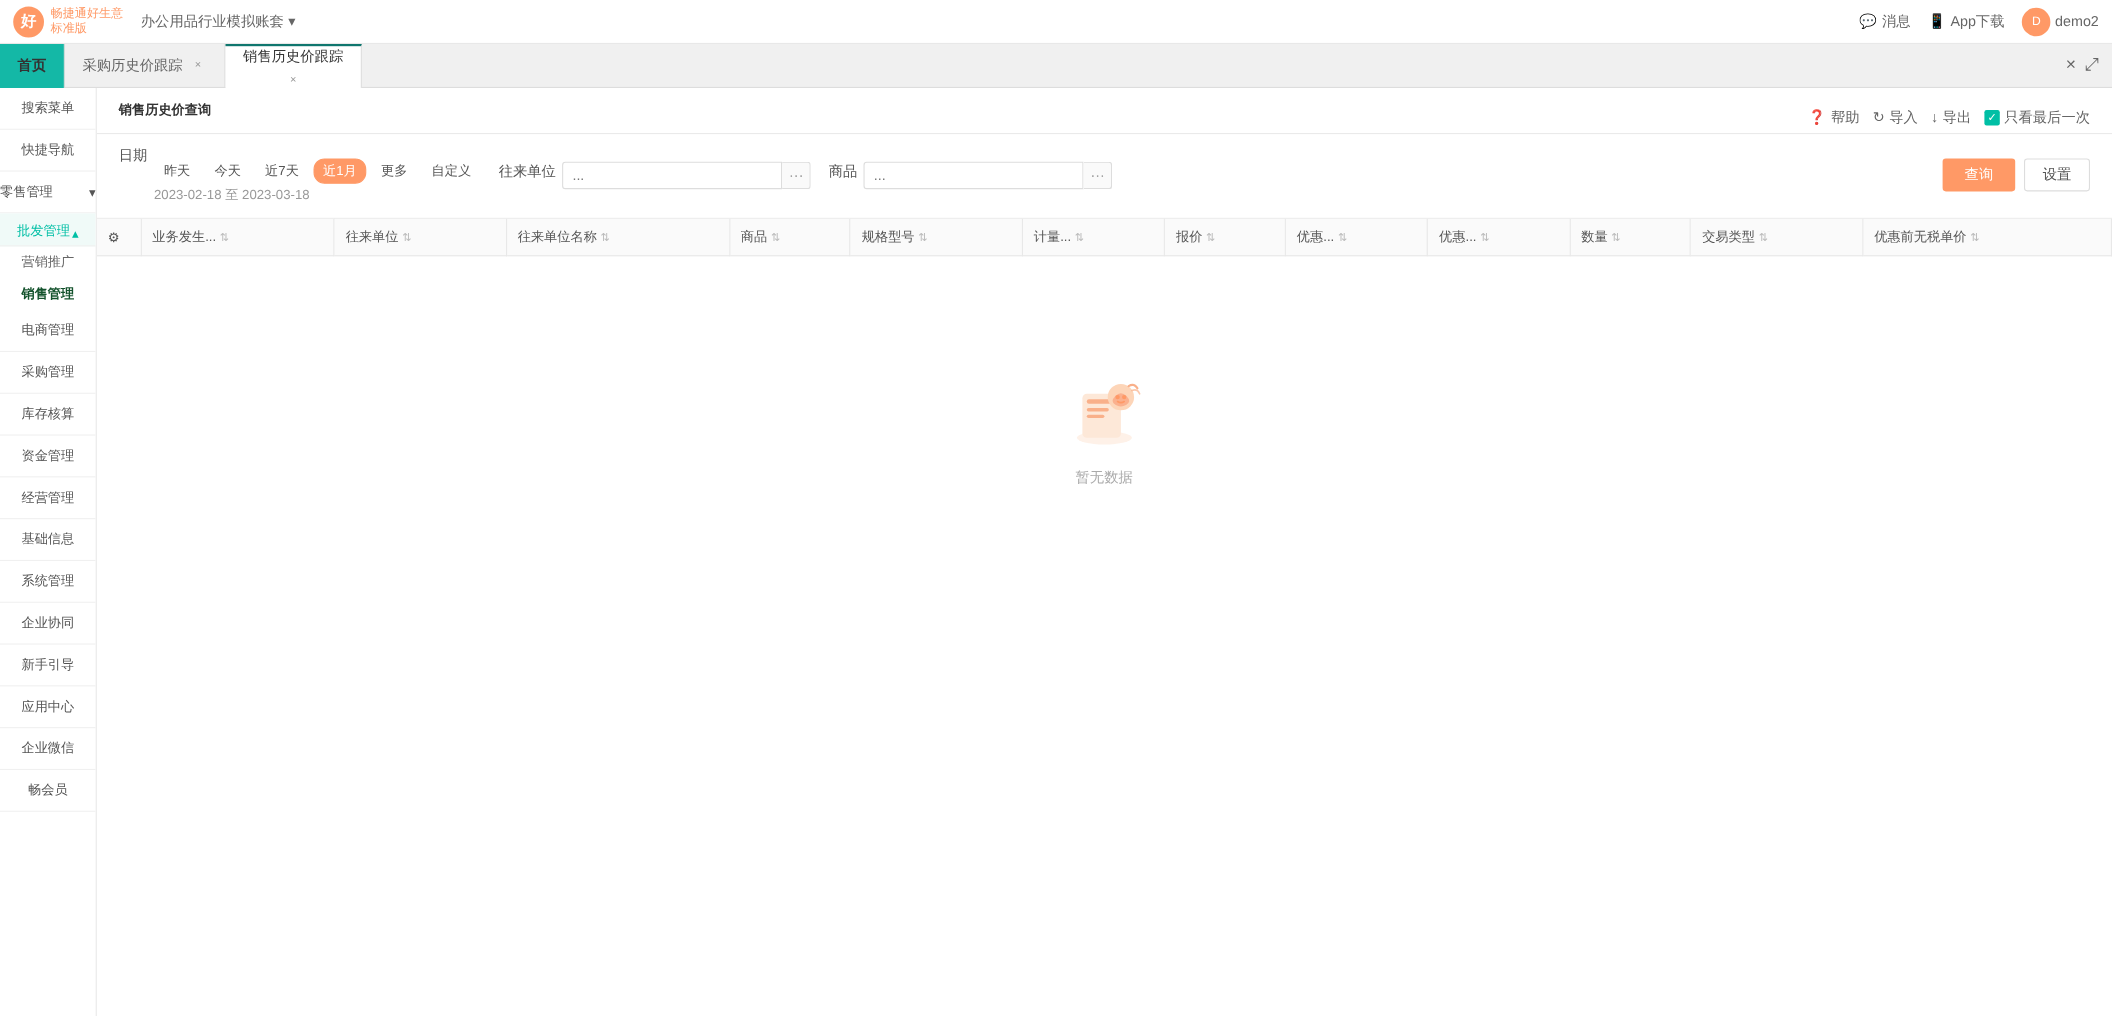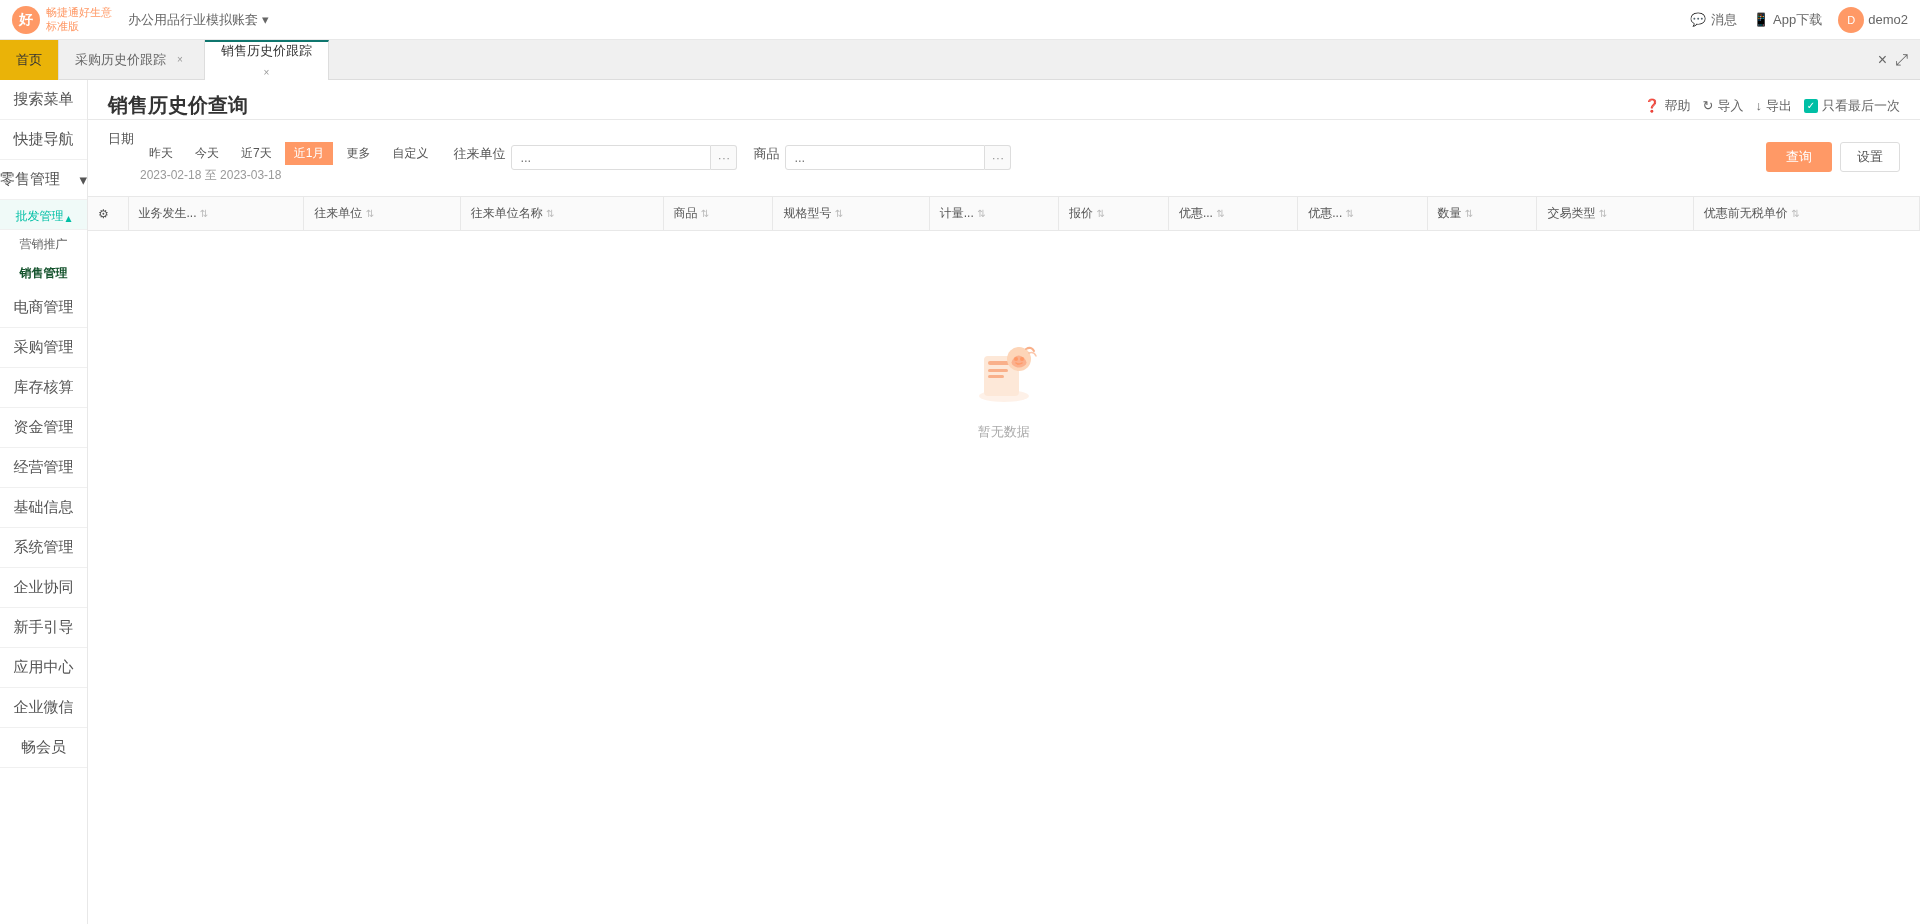--- a/index.html
+++ b/index.html
@@ -12,56 +12,56 @@
     .logo-icon { width: 28px; height: 28px; background: #f96; border-radius: 50%; display: flex; align-items: center; justify-content: center; color: #fff; font-size: 14px; font-weight: bold; }
     .logo-text { font-size: 11px; color: #f96; line-height: 1.2; }
     .company-selector { display: flex; align-items: center; gap: 4px; color: #666; font-size: 13px; cursor: pointer; padding: 0 8px; }
     .topbar-right { display: flex; align-items: center; gap: 16px; color: #666; font-size: 13px; }
     .topbar-right-item { display: flex; align-items: center; gap: 4px; cursor: pointer; }
     .avatar { width: 26px; height: 26px; background: #f96; border-radius: 50%; display: flex; align-items: center; justify-content: center; color: #fff; font-size: 11px; }
 
     
     .tabbar { height: 40px; background: #f0f0f0; display: flex; align-items: center; border-bottom: 1px solid #ddd; }
     .tab { height: 40px; padding: 0 16px; display: flex; align-items: center; gap: 6px; cursor: pointer; font-size: 13px; color: #666; border-right: 1px solid #ddd; white-space: nowrap; }
-    .tab.home { background: #eab308; color: #333; }
+    .tab.home { background: #14b8a6; color: #333; font-weight: bold; }
     .tab.active { background: #fff; color: #333; border-top: 2px solid #0f766e; flex-direction: column; }
     .tab .close-btn { width: 16px; height: 16px; border-radius: 50%; display: flex; align-items: center; justify-content: center; font-size: 10px; color: #999; cursor: pointer; }
     .tabbar-actions { margin-left: auto; display: flex; align-items: center; gap: 8px; padding-right: 12px; }
     .tabbar-action-btn { cursor: pointer; color: #666; font-size: 16px; }
 
     
     .main-layout { display: flex; flex: 1; overflow: hidden; }
 
     
     .sidebar { width: 88px; background: #fff; border-right: 1px solid #e8e8e8; display: flex; flex-direction: column; overflow-y: auto; }
-    .sidebar-item { padding: 10px 0; text-align: center; cursor: pointer; font-size: 15px; color: #555; border-bottom: 1px solid #f0f0f0; }
+    .sidebar-item { padding: 10px 0; text-align: center; cursor: pointer; font-size: 12px; color: #555; border-bottom: 1px solid #f0f0f0; }
     .sidebar-item.has-arrow { display: flex; align-items: center; justify-content: space-between; gap: 2px; }
     .sidebar-section { padding: 8px 0 4px 0; text-align: center; font-size: 12px; color: #555; border-bottom: 1px solid #f0f0f0; }
     .sidebar-section.active-section { color: #00bfa5; background: #f0faf8; }
     .sidebar-sub { padding: 6px 0; text-align: center; font-size: 12px; color: #666; cursor: pointer; }
     .sidebar-sub.active { color: #14532d; font-weight: bold; }
 
     
     .content { flex: 1; background: #f5f5f5; overflow: auto; display: flex; flex-direction: column; }
     .page-header { background: #fff; padding: 12px 20px 0 20px; border-bottom: 1px solid #e8e8e8; }
-    .page-title { font-size: 20px; font-weight: bold; color: #333; }
+    .page-title { font-size: 12px; font-weight: bold; color: #333; margin-bottom: 12px; }
     .page-title-row { display: flex; align-items: center; justify-content: space-between; }
     .header-actions { display: flex; align-items: center; gap: 12px; font-size: 13px; color: #666; }
     .header-action { display: flex; align-items: center; gap: 4px; cursor: pointer; }
     .only-last-checkbox { display: flex; align-items: center; gap: 4px; }
     .checkbox-checked { width: 14px; height: 14px; background: #00bfa5; border-radius: 2px; display: flex; align-items: center; justify-content: center; color: #fff; font-size: 10px; }
 
     
     .filter-bar { background: #fff; padding: 10px 20px 12px 20px; border-bottom: 1px solid #e8e8e8; }
     .filter-row { display: flex; align-items: center; gap: 16px; flex-wrap: wrap; }
     .filter-item { display: flex; align-items: flex-start; gap: 6px; }
     .filter-label { color: #555; font-size: 13px; white-space: nowrap; }
     .date-btns { display: flex; gap: 4px; align-items: center; }
     .date-btn { padding: 2px 8px; border-radius: 3px; cursor: pointer; font-size: 12px; color: #555; border: 1px solid transparent; margin-top: 12px; }
-    .date-btn.active { background: #f96; color: #fff; border-color: #f96; border-radius: 0; }
+    .date-btn.active { background: #f96; color: #fff; border-color: #f96; border-radius: 10px; }
     .date-range { font-size: 12px; color: #999; margin-top: 2px; }
     .filter-input-group { display: flex; align-items: center; }
     .filter-input { border: 1px solid #ddd; border-radius: 3px; padding: 4px 8px; font-size: 13px; width: 200px; outline: none; color: #333; }
     .filter-input-suffix { border: 1px solid #ddd; border-left: none; padding: 4px 6px; color: #999; cursor: pointer; background: #fafafa; border-radius: 0 3px 3px 0; }
     .query-btn { background: #f96; color: #fff; border: none; border-radius: 3px; padding: 6px 20px; font-size: 13px; cursor: pointer; white-space: nowrap; }
     .setting-btn { background: #fff; color: #555; border: 1px solid #ddd; border-radius: 3px; padding: 5px 16px; font-size: 13px; cursor: pointer; white-space: nowrap; }
     .filter-right { margin-left: auto; display: flex; gap: 8px; align-items: center; }
     .filter-date-group { display: flex; flex-direction: column; }
 
     

